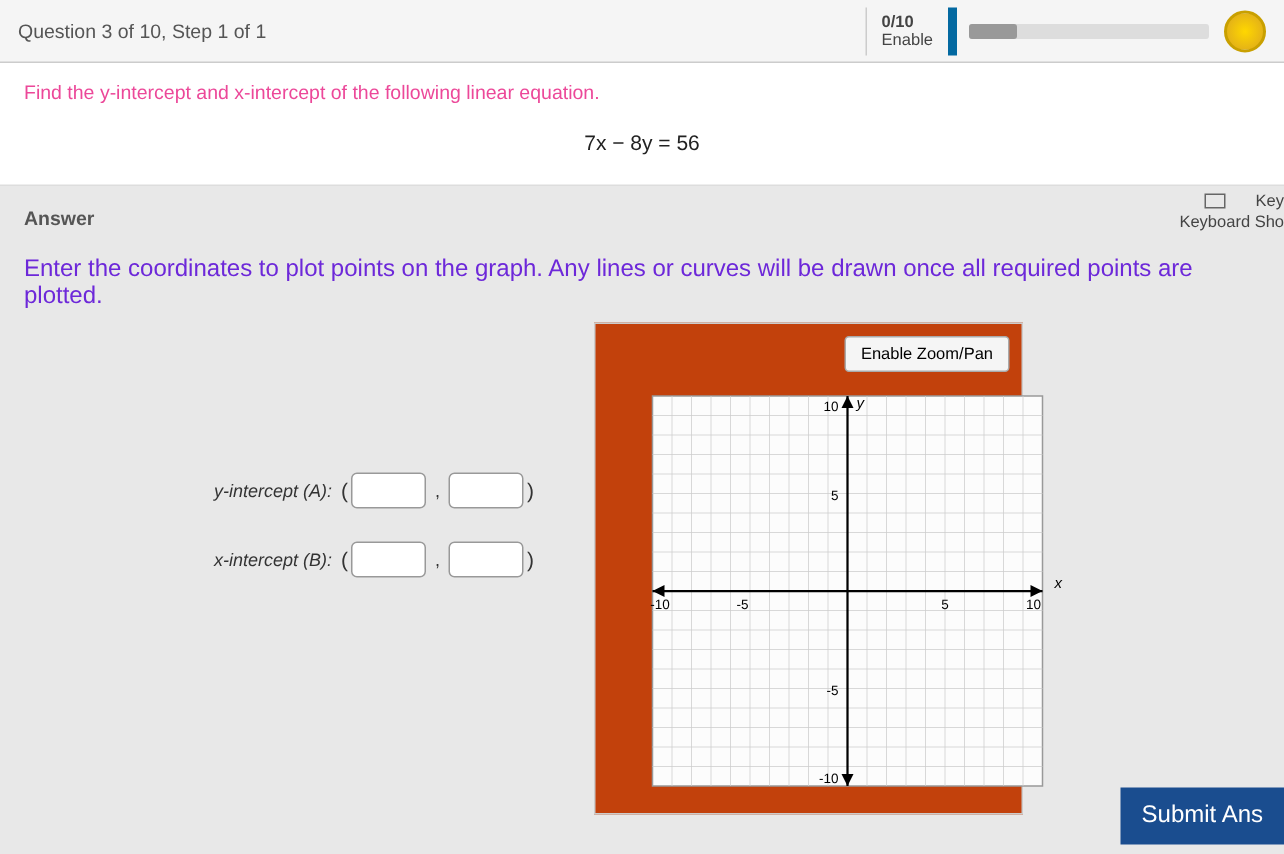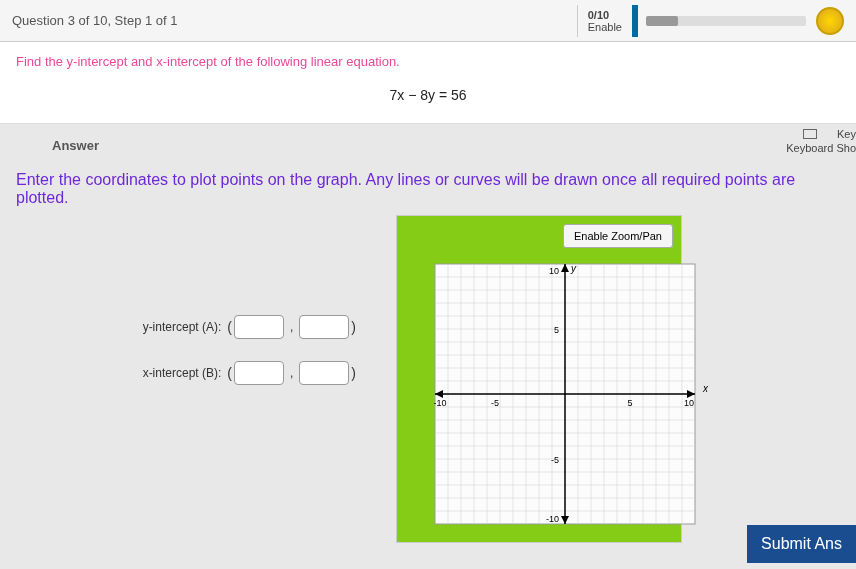--- a/index.html
+++ b/index.html
@@ -77,21 +77,20 @@
     .answer-header {
       display: flex;
       justify-content: space-between;
       align-items: center;
       margin-bottom: 6px;
     }
     .answer-label {
       font-size: 13px;
       font-weight: bold;
       color: #555;
-      margin-left: 36px;
     }
     .key-section {
       position: absolute;
       right: 0;
       top: 4px;
       text-align: right;
       font-size: 11px;
       color: #444;
     }
     .key-row {
@@ -122,34 +121,34 @@
     }
     .intercept-row {
       display: flex;
       align-items: center;
       justify-content: flex-end;
       padding-right: 40px;
       margin-bottom: 22px;
       font-size: 12px;
       color: #333;
     }
-    .intercept-row label { margin-right: 6px; }
+    .intercept-row label { margin-right: 6px; font-style: italic; }
     .coord-input {
       width: 50px;
       height: 24px;
       border: 1px solid #999;
       border-radius: 4px;
       text-align: center;
       font-size: 12px;
       margin: 0 2px;
     }
     .paren { font-size: 14px; }
     .comma { margin: 0 4px; }
     .graph-panel {
-      background: #84cc16;
+      background: #c2410c;
       border: 1px solid #ccc;
       padding: 8px;
       width: 286px;
     }
     .zoom-btn {
       float: right;
       font-size: 11px;
       padding: 5px 10px;
       border: 1px solid #aaa;
       background: #f5f5f5;

